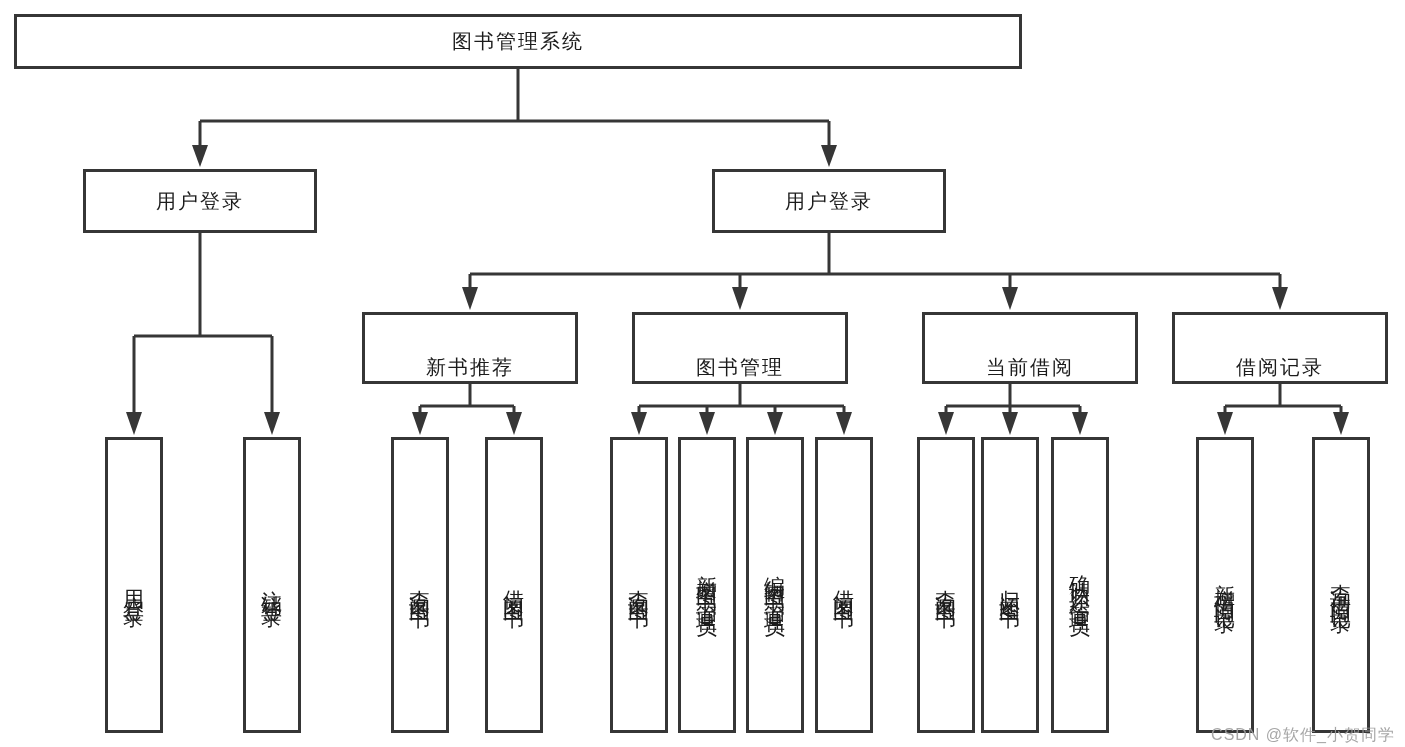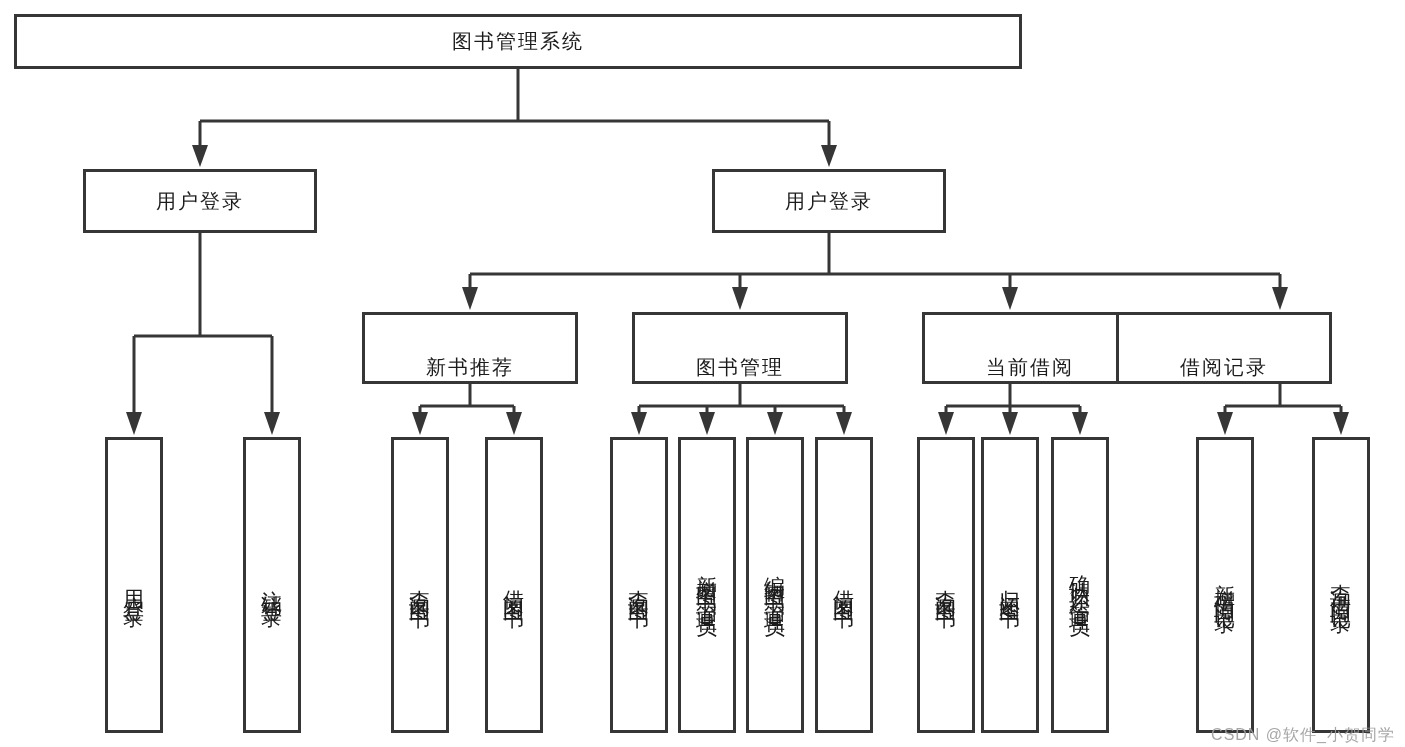--- a/index.html
+++ b/index.html
@@ -108,21 +108,21 @@
 
   <div class="box lvl2" style="left:362px;">
     <span class="hlabel">新书推荐</span>
   </div>
   <div class="box lvl2" style="left:632px;">
     <span class="hlabel">图书管理</span>
   </div>
   <div class="box lvl2" style="left:902px;margin-left:20px;">
     <span class="hlabel">当前借阅</span>
   </div>
-  <div class="box lvl2" style="left:1116px;">
+  <div class="box lvl2" style="left:1172px;">
     <span class="hlabel">借阅记录</span>
   </div>
 
   <div class="box leaf" style="left:105px;">
     <span class="vtext">用户登录</span>
   </div>
   <div class="box leaf" style="left:243px;">
     <span class="vtext">注销登录</span>
   </div>
   <div class="box leaf" style="left:391px;">

